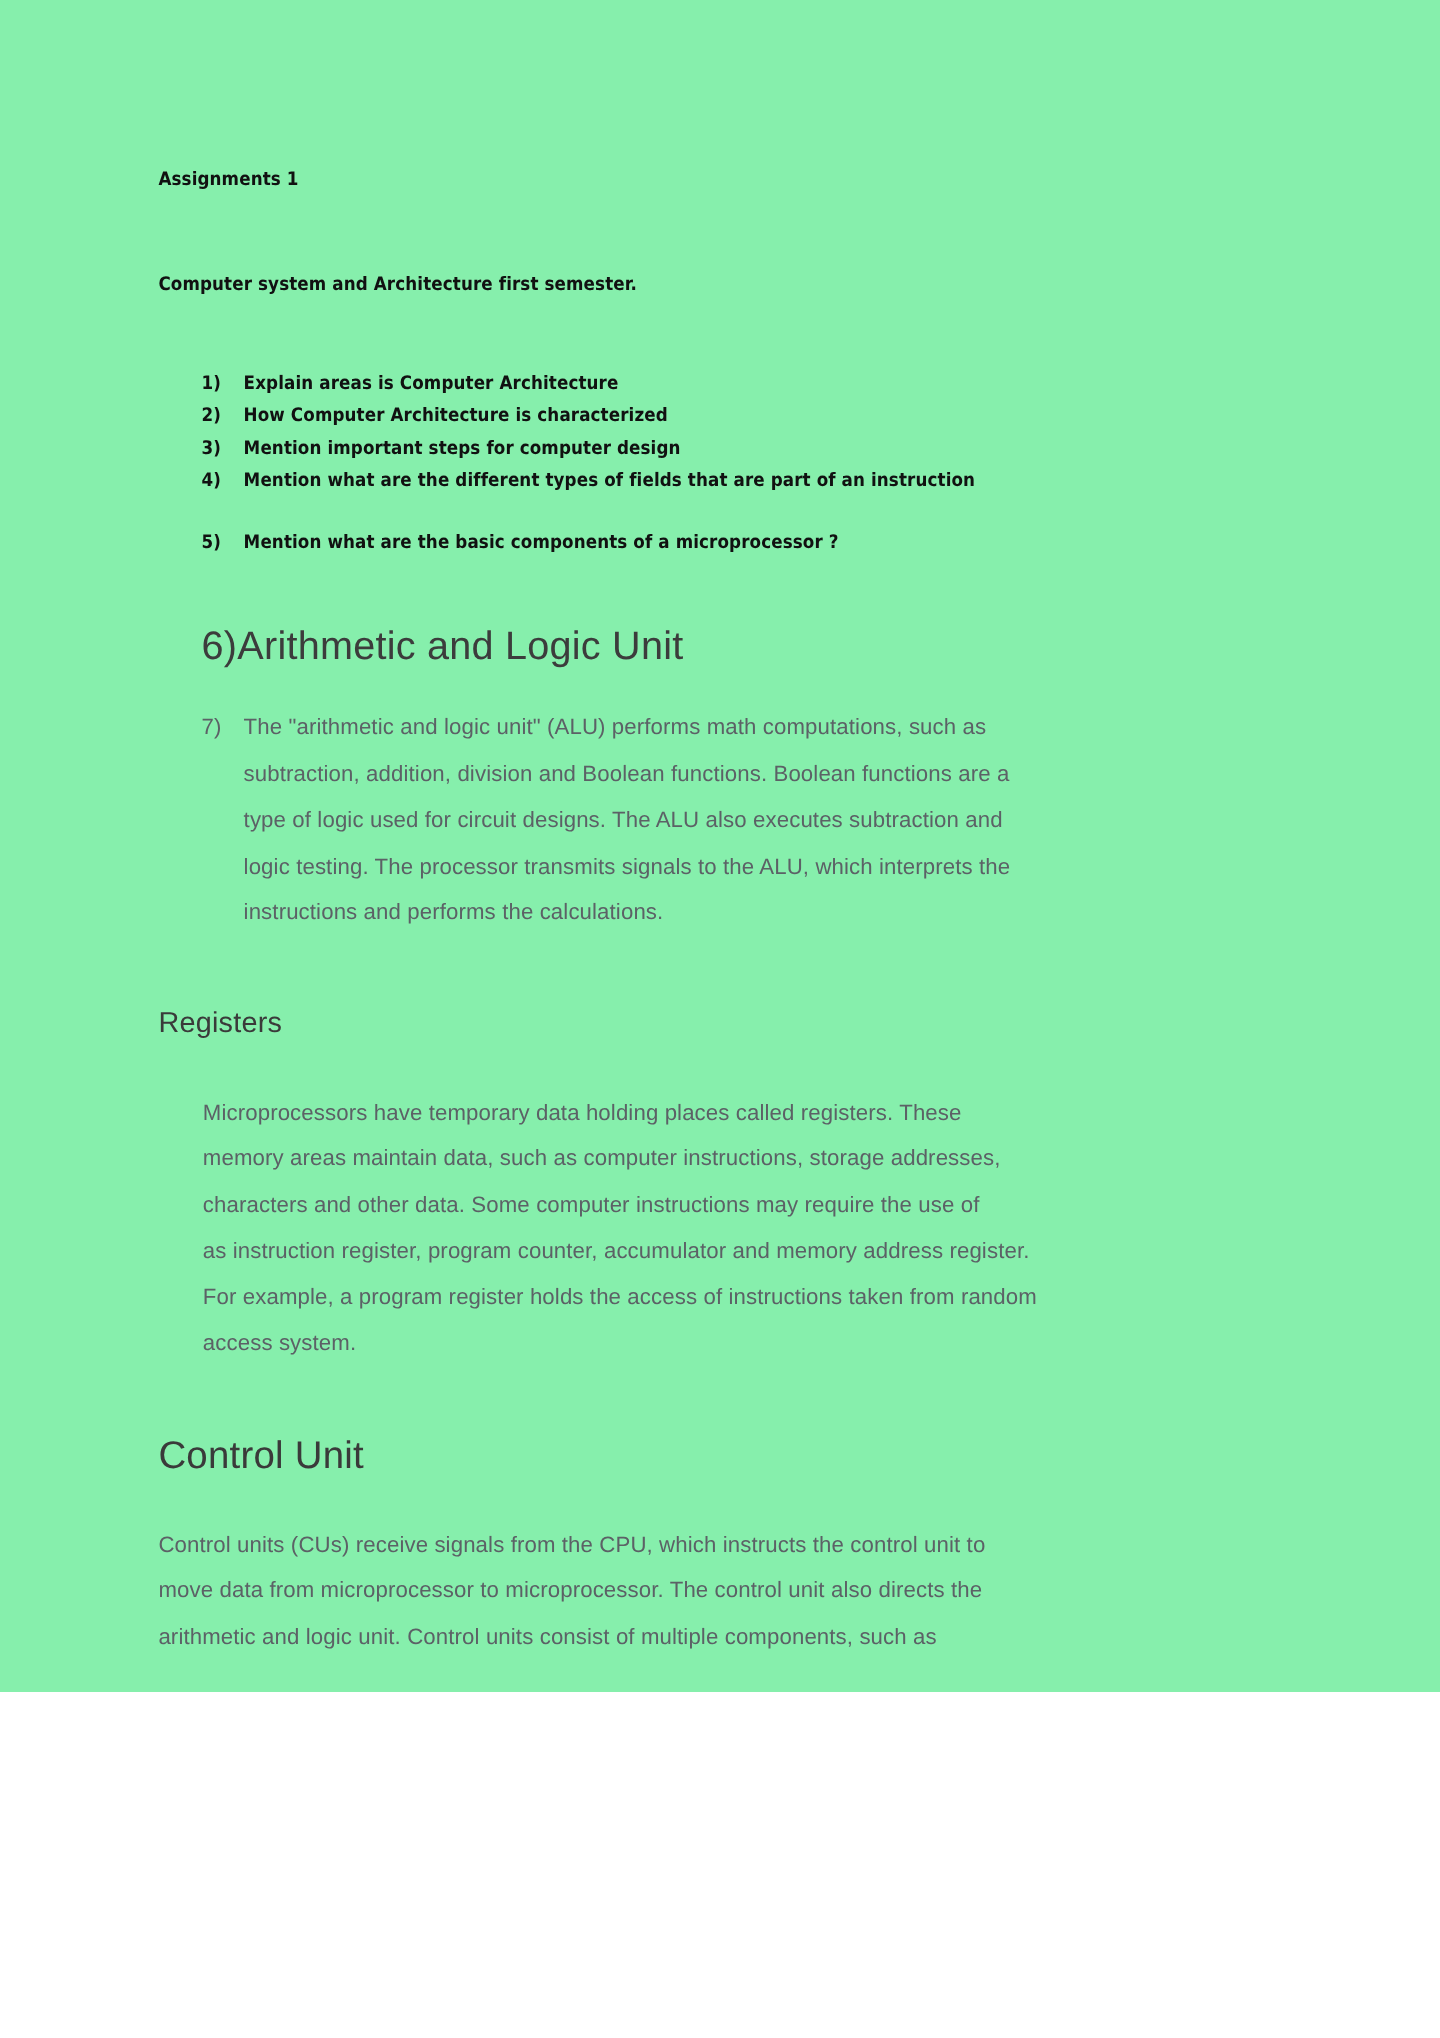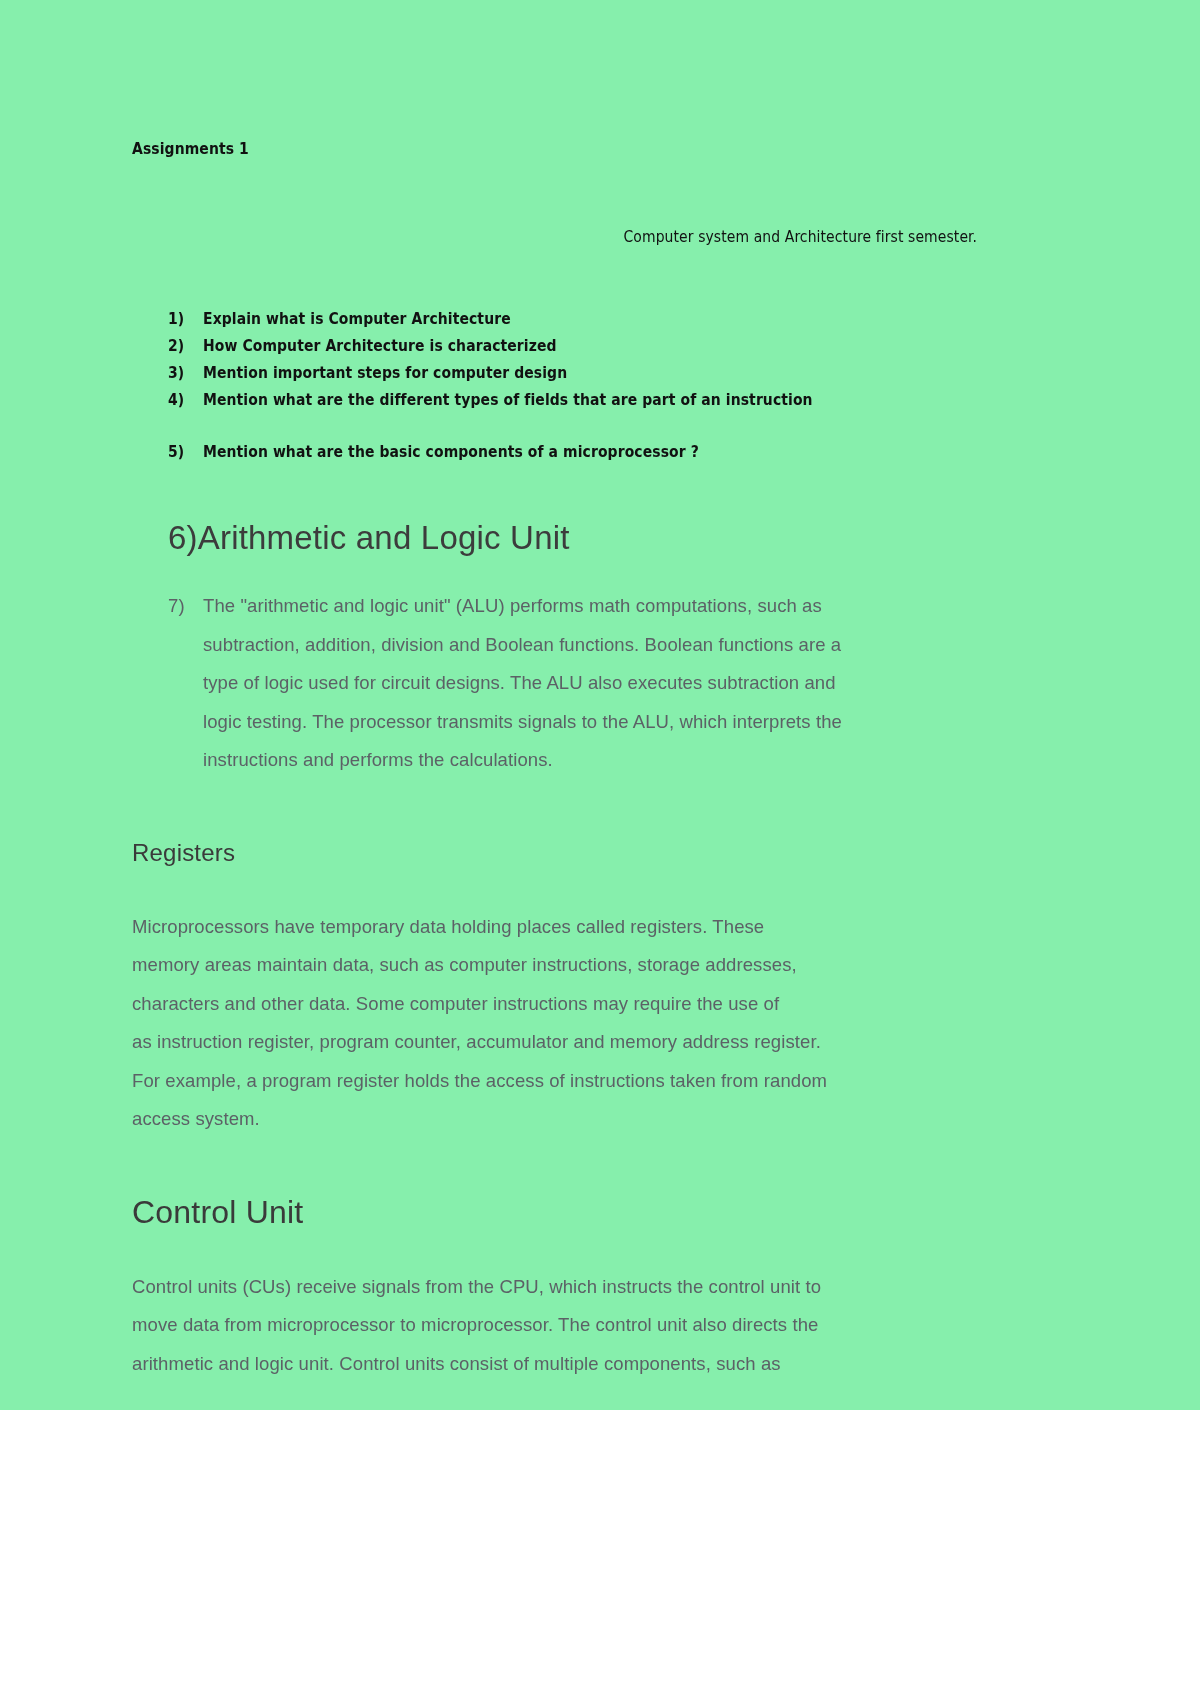--- a/index.html
+++ b/index.html
@@ -34,28 +34,27 @@
     font-weight: 700;
     font-size: 15.5px;
     letter-spacing: 0.1px;
     color: #111111;
     margin: 0;
     padding-top: 139px;
     line-height: 20px;
   }
   .doc-subtitle {
     font-family: "DejaVu Sans Condensed", "Liberation Sans Narrow", "Liberation Sans", sans-serif;
-    font-weight: 400;
+    font-weight: 700;
     font-size: 15.5px;
     letter-spacing: 0.1px;
     color: #111111;
     margin: 0;
     padding-top: 68px;
     line-height: 20px;
-    text-align: right;
   }
 
   
   .qlist {
     margin: 0;
     padding: 0;
     list-style: none;
     padding-top: 59px;
   }
   .qitem {
@@ -138,40 +137,41 @@
     font-size: 18.5px;
     color: #5c6166;
     line-height: 38.5px;
   }
   .para-7 .ptext {
     flex: 1 1 auto;
     width: 805px;
   }
   .para-registers {
     padding-top: 35px;
+    margin-left: 37px;
   }
   .para-control {
     padding-top: 36px;
   }
   .line { display: block; white-space: pre; }
 </style>
 </head>
 <body>
 
 <div class="page">
   <div class="content">
 
     <p class="doc-title">Assignments 1</p>
 
     <p class="doc-subtitle">Computer system and Architecture first semester.</p>
 
     <ul class="qlist">
       <li class="qitem">
         <span class="qnum">1)</span>
-        <span class="qtext">Explain what is Computer Architecture</span>
+        <span class="qtext">Explain areas is Computer Architecture</span>
       </li>
       <li class="qitem">
         <span class="qnum">2)</span>
         <span class="qtext">How Computer Architecture is characterized</span>
       </li>
       <li class="qitem">
         <span class="qnum">3)</span>
         <span class="qtext">Mention important steps for computer design</span>
       </li>
       <li class="qitem">

